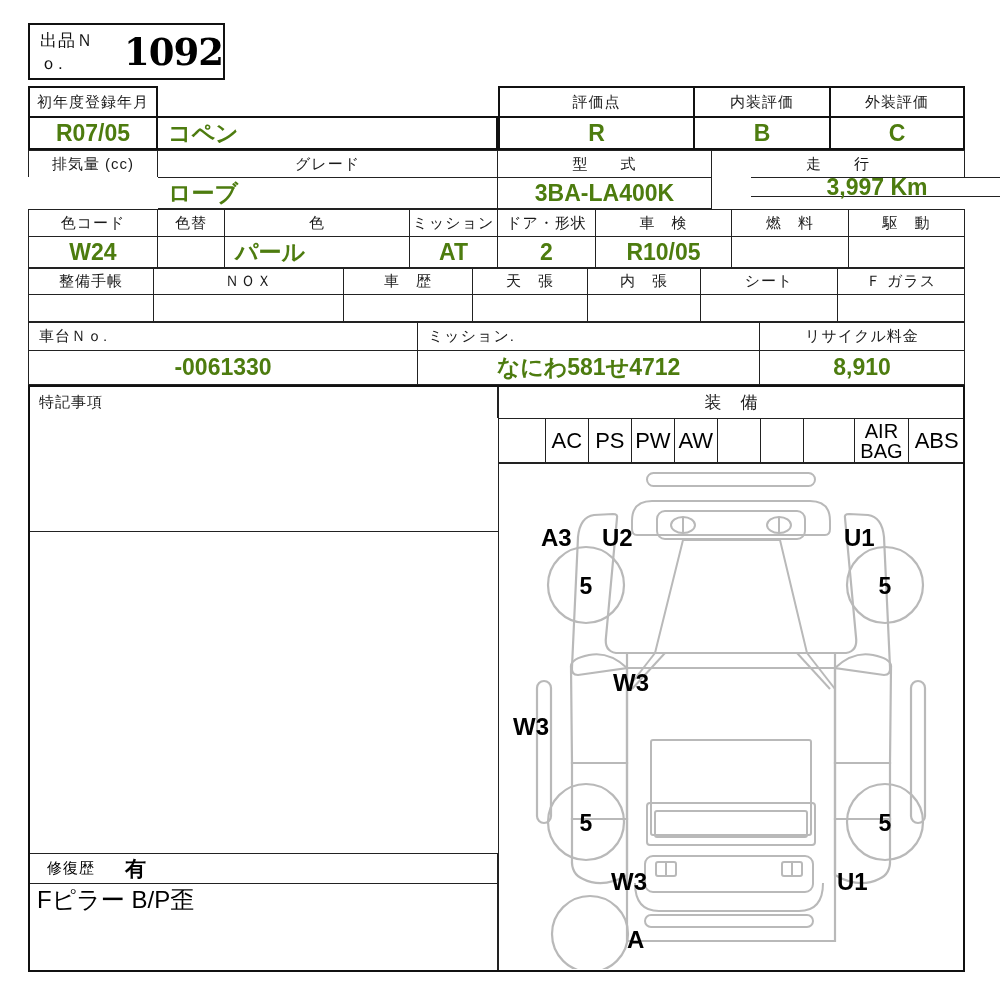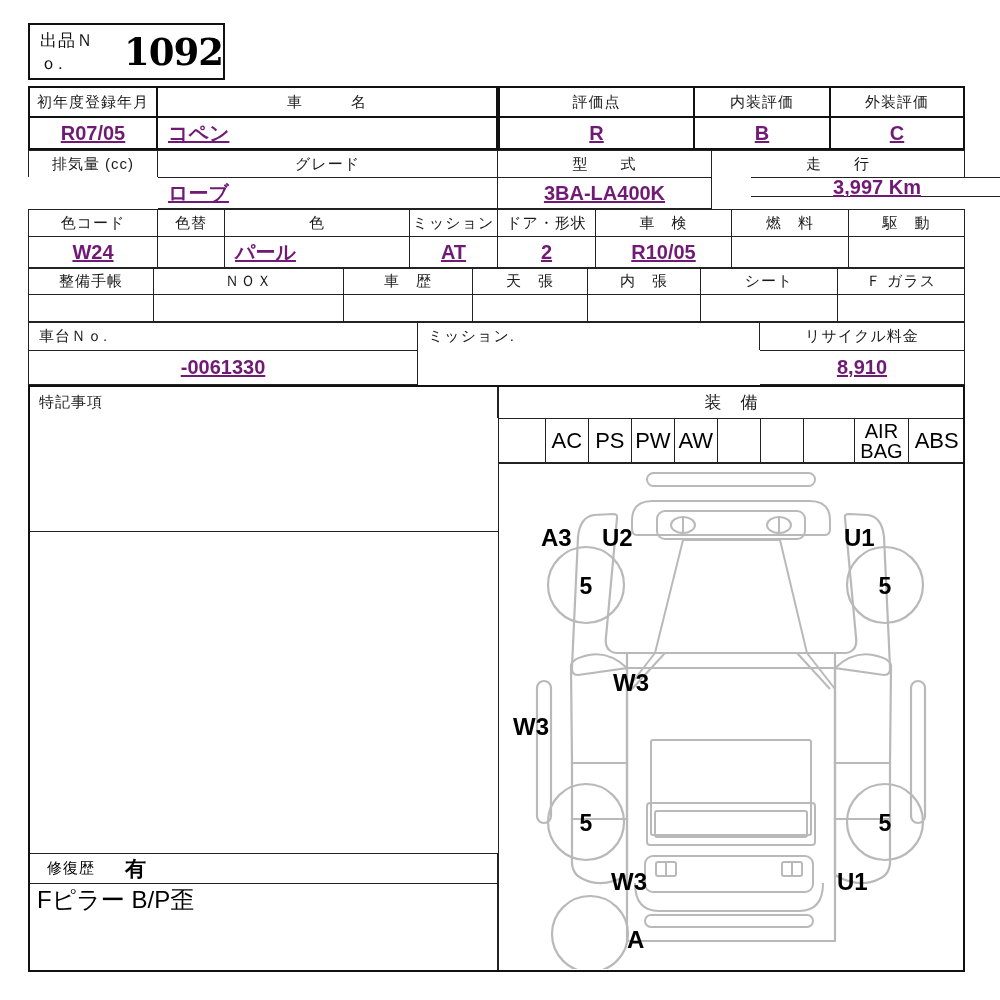--- a/index.html
+++ b/index.html
@@ -7,21 +7,21 @@
   .sheet{position:relative;width:1000px;height:1000px;overflow:hidden;}
 
   
   .c{position:absolute;box-sizing:border-box;}
   .bx{border:2px solid #111;}
   .thin{border:1.5px solid #222;}
 
   .lbl{font-size:15px;color:#1a1a1a;font-weight:400;letter-spacing:1px;}
   .lbl-c{display:flex;align-items:center;justify-content:center;}
   .lbl-l{display:flex;align-items:center;justify-content:flex-start;padding-left:10px;}
-  .val{font-size:20px;font-weight:bold;color:#701a75;text-decoration:underline;}
+  .val{font-size:23px;font-weight:bold;color:#4d7c0f;}
   .val-c{display:flex;align-items:center;justify-content:center;}
   .val-l{display:flex;align-items:center;justify-content:flex-start;padding-left:10px;}
 
   .lotbox{display:flex;align-items:center;padding-left:10px;gap:4px;}
   .lot-label{font-size:17px;letter-spacing:1px;color:#111;}
   .lot-no{font-size:37px;font-weight:bold;letter-spacing:-1px;font-family:"DejaVu Serif","Liberation Serif",serif;}
 
   .eqh{font-size:22px;display:flex;align-items:center;justify-content:center;line-height:1.0;}
   .eqh.two{font-size:20px;flex-direction:column;}
 
@@ -42,21 +42,20 @@
 <div class="sheet">
 
   <div class="c bx lotbox" style="left:28px;top:23px;width:197px;height:57px;gap:28px;">
     <span class="lot-label">出品Ｎｏ.</span>
     <span class="lot-no">1092</span>
   </div>
 
   <div class="c bx lbl lbl-c" style="left:28px;top:86px;width:130px;height:30px;border-bottom:none;">初年度登録年月</div>
   <div class="c bx val val-c" style="left:28px;top:116px;width:130px;height:34px;">R07/05</div>
 
-  <div class="c bx lbl lbl-c" style="left:158px;top:86px;width:340px;height:30px;border-bottom:none;border-left:none;">車　　　名</div>
   <div class="c bx val val-l" style="left:158px;top:116px;width:340px;height:34px;border-left:none;">コペン</div>
 
   <div class="c bx lbl lbl-c" style="left:498px;top:86px;width:197px;height:30px;border-bottom:none;">評価点</div>
   <div class="c bx val val-c" style="left:498px;top:116px;width:197px;height:34px;">R</div>
 
   <div class="c bx lbl lbl-c" style="left:695px;top:86px;width:136px;height:30px;border-bottom:none;border-left:none;">内装評価</div>
   <div class="c bx val val-c" style="left:695px;top:116px;width:136px;height:34px;border-left:none;">B</div>
 
   <div class="c bx lbl lbl-c" style="left:831px;top:86px;width:134px;height:30px;border-bottom:none;border-left:none;">外装評価</div>
   <div class="c bx val val-c" style="left:831px;top:116px;width:134px;height:34px;border-left:none;">C</div>
@@ -114,20 +113,21 @@
   <div class="c thin lbl lbl-c" style="left:701px;top:268px;width:137px;height:26px;border-bottom:none;border-left:none;">シート</div>
   <div class="c thin val val-c" style="left:701px;top:294px;width:137px;height:28px;border-left:none;"></div>
 
   <div class="c thin lbl lbl-c" style="left:838px;top:268px;width:127px;height:26px;border-bottom:none;border-left:none;">Ｆ ガラス</div>
   <div class="c thin val val-c" style="left:838px;top:294px;width:127px;height:28px;border-left:none;"></div>
 
   <div class="c thin lbl lbl-l" style="left:28px;top:322px;width:390px;height:28px;border-bottom:none;">車台Ｎｏ.</div>
   <div class="c thin val val-c" style="left:28px;top:350px;width:390px;height:35px;">-0061330</div>
 
   <div class="c thin lbl lbl-l" style="left:418px;top:322px;width:342px;height:28px;border-bottom:none;border-left:none;">ミッション.</div>
+  <div class="c thin val val-c" style="left:418px;top:350px;width:342px;height:35px;border-left:none;">なにわ581せ4712</div>
 
   <div class="c thin lbl lbl-c" style="left:760px;top:322px;width:205px;height:28px;border-bottom:none;border-left:none;">リサイクル料金</div>
   <div class="c thin val val-c" style="left:760px;top:350px;width:205px;height:35px;border-left:none;">8,910</div>
 
   <div class="c thin lbl lbl-l" style="left:28px;top:385px;width:470px;height:33px;border-bottom:none;">特記事項</div>
 
   <div class="c" style="left:28px;top:531px;width:470px;height:0;border-top:1.5px solid #222;"></div>
 
   <div class="c thin" style="left:28px;top:853px;width:470px;height:30px;border-bottom:none;display:flex;align-items:center;padding-left:18px;gap:30px;">
     <span class="rep-l">修復歴</span>

